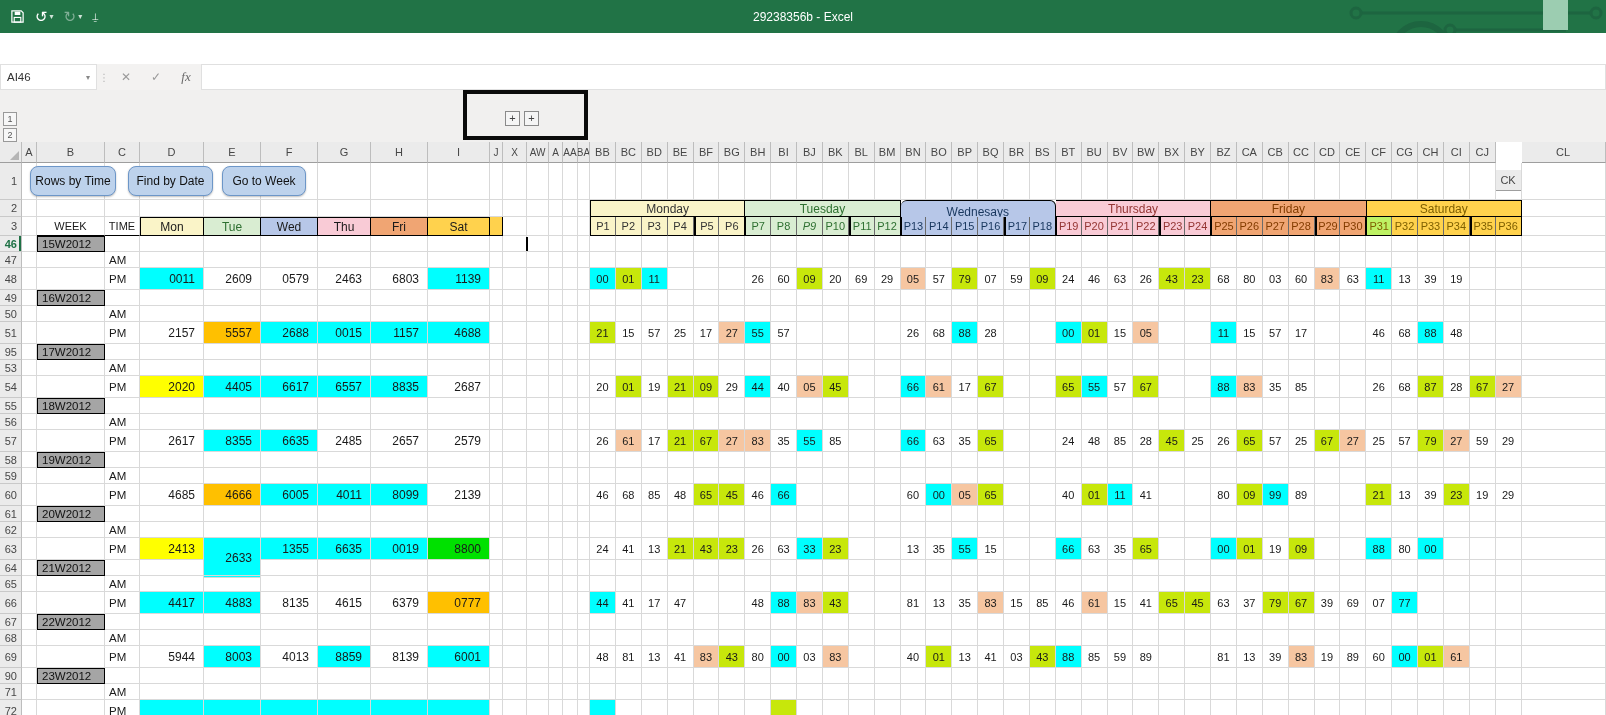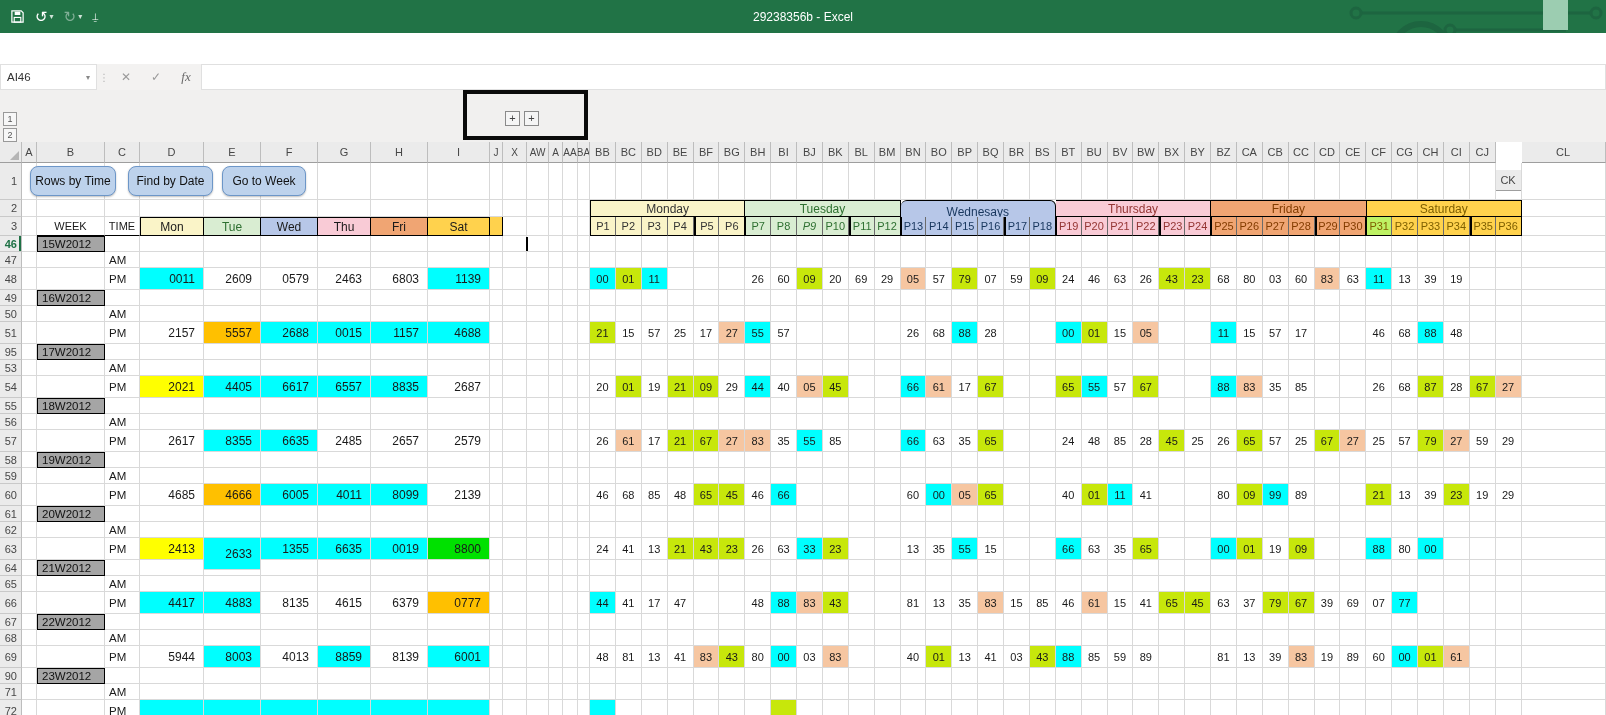--- a/index.html
+++ b/index.html
@@ -742,21 +742,21 @@
         <div class="cell paircell" style="width: 25.888px; height: 16px;"></div>
         <div class="cell paircell" style="width: 25.888px; height: 16px;"></div>
         <div class="cell paircell" style="width: 25.888px; height: 16px;"></div>
         <div class="cell " style="width: 84px; height: 16px;"></div>
       </div>
       <div class="srow" style="height: 22px;">
         <div class="cell gutter" style="width: 22px; height: 22px;">54</div>
         <div class="cell " style="width: 15px; height: 22px;"></div>
         <div class="cell " style="width: 68px; height: 22px;"></div>
         <div class="cell timecell" style="width: 35px; height: 22px;">PM</div>
-        <div class="cell daycellv" style="width: 64px; height: 22px; background: rgb(255, 255, 0);">2021</div>
+        <div class="cell daycellv" style="width: 64px; height: 22px; background: rgb(255, 255, 0);">2020</div>
         <div class="cell daycellv" style="width: 57px; height: 22px; background: rgb(0, 255, 255);">4405</div>
         <div class="cell daycellv" style="width: 57px; height: 22px; background: rgb(0, 255, 255);">6617</div>
         <div class="cell daycellv" style="width: 53px; height: 22px; background: rgb(0, 255, 255);">6557</div>
         <div class="cell daycellv" style="width: 57px; height: 22px; background: rgb(0, 255, 255);">8835</div>
         <div class="cell daycellv" style="width: 62px; height: 22px;">2687</div>
         <div class="cell " style="width: 13px; height: 22px;"></div>
         <div class="cell " style="width: 24px; height: 22px;"></div>
         <div class="cell " style="width: 22px; height: 22px;"></div>
         <div class="cell " style="width: 14px; height: 22px;"></div>
         <div class="cell " style="width: 15px; height: 22px;"></div>
@@ -1238,21 +1238,21 @@
         <div class="cell paircell" style="width: 25.888px; height: 16px;"></div>
         <div class="cell paircell" style="width: 25.888px; height: 16px;"></div>
         <div class="cell " style="width: 84px; height: 16px;"></div>
       </div>
       <div class="srow" style="height: 22px;">
         <div class="cell gutter" style="width: 22px; height: 22px;">63</div>
         <div class="cell " style="width: 15px; height: 22px;"></div>
         <div class="cell " style="width: 68px; height: 22px;"></div>
         <div class="cell timecell" style="width: 35px; height: 22px;">PM</div>
         <div class="cell daycellv" style="width: 64px; height: 22px; background: rgb(255, 255, 0);">2413</div>
-        <div class="cell daycellv" style="width: 57px; height: 32px; background: rgb(0, 255, 255);">2633</div>
+        <div class="cell daycellv" style="width: 57px; height: 40px; background: rgb(0, 255, 255);">2633</div>
         <div class="cell daycellv" style="width: 57px; height: 22px; background: rgb(0, 255, 255);">1355</div>
         <div class="cell daycellv" style="width: 53px; height: 22px; background: rgb(0, 255, 255);">6635</div>
         <div class="cell daycellv" style="width: 57px; height: 22px; background: rgb(0, 255, 255);">0019</div>
         <div class="cell daycellv" style="width: 62px; height: 22px; background: rgb(0, 225, 0);">8800</div>
         <div class="cell " style="width: 13px; height: 22px;"></div>
         <div class="cell " style="width: 24px; height: 22px;"></div>
         <div class="cell " style="width: 22px; height: 22px;"></div>
         <div class="cell " style="width: 14px; height: 22px;"></div>
         <div class="cell " style="width: 15px; height: 22px;"></div>
         <div class="cell " style="width: 12px; height: 22px;"></div>

